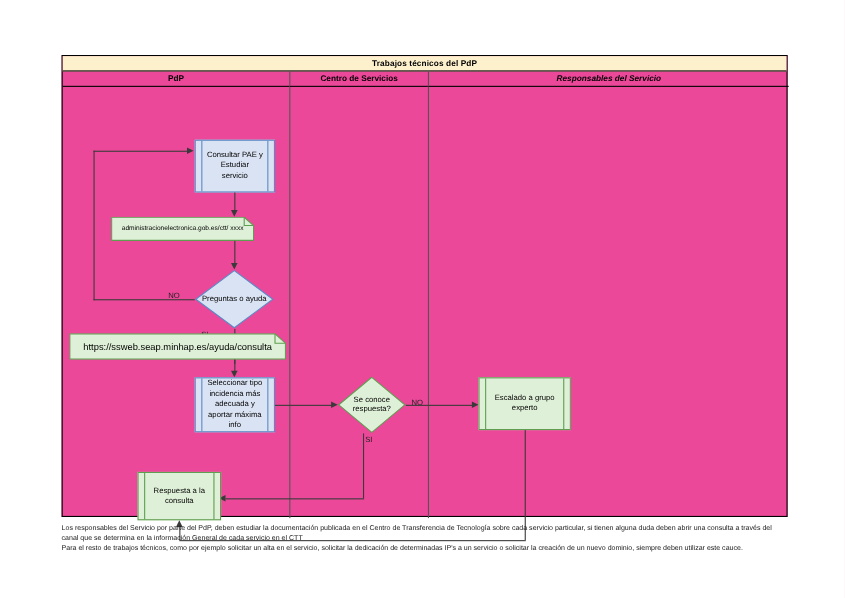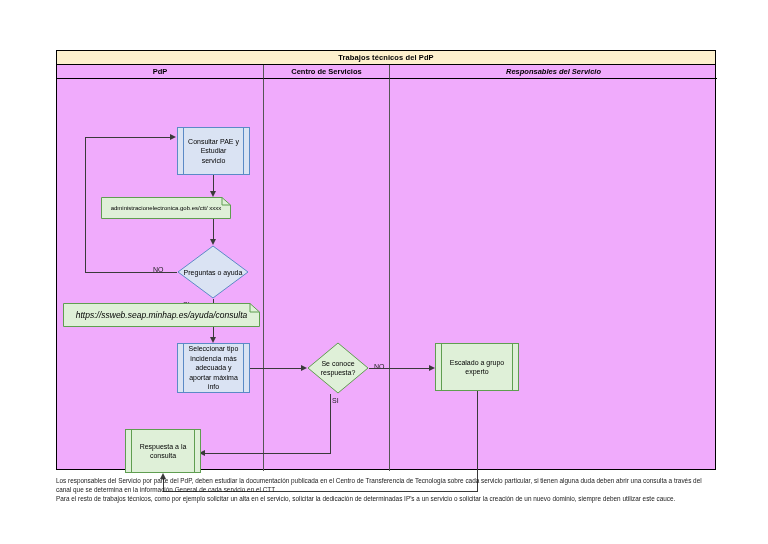--- a/index.html
+++ b/index.html
@@ -6,21 +6,21 @@
   body{
     width:768px;height:544px;
     font-family:"Liberation Sans","DejaVu Sans",sans-serif;
     color:#000;overflow:hidden;position:relative;
   }
   #root{position:absolute;left:0;top:0;width:768px;height:544px;}
 
   
   .diagram{
     position:absolute;left:56px;top:50px;width:660px;height:420px;
-    border:1px solid #000;box-sizing:border-box;background:#f0abfc;
+    border:1px solid #000;box-sizing:border-box;background:#ec4899;
   }
   .title-band{
     position:absolute;left:0;top:0;width:100%;height:14px;
     background:#fdf0cd;border-bottom:1px solid #000;box-sizing:border-box;
     font-size:7.5px;font-weight:bold;text-align:center;line-height:13px;
     letter-spacing:.1px;
   }
   .lane-head{
     position:absolute;top:14px;height:14px;
     border-bottom:1px solid #000;box-sizing:border-box;
@@ -140,21 +140,21 @@
 
       <div class="edge-lbl" style="left:96px;top:187px;">NO</div>
       <div class="ln lnh" style="left:28px;top:193px;width:92px;"></div>
       <div class="ln lnv" style="left:28px;top:58px;height:136px;"></div>
       <div class="ln lnh" style="left:28px;top:58px;width:86px;"></div>
       <div class="arr right" style="left:113px;top:54.5px;"></div>
 
       <div class="edge-lbl" style="left:126px;top:222px;">SI</div>
       <div class="ln lnv" style="left:156px;top:220px;height:32px;"></div>
 
-      <div class="doc big" style="left:6px;top:224px;width:197px;height:24px;font-style:italic;">
+      <div class="doc big" style="left:6px;top:224px;width:197px;height:24px;">
         <svg width="197" height="24" viewBox="0 0 197 24">
           <path d="M0.5,0.5 H187 L196.5,9 V23.5 H0.5 Z" fill="#dff0d8" stroke="#5f9e50" stroke-width="1"></path>
           <path d="M187,0.5 V9 H196.5" fill="none" stroke="#5f9e50" stroke-width="1"></path>
         </svg>
         <div class="txt">https://ssweb.seap.minhap.es/ayuda/consulta</div>
       </div>
 
       <div class="ln lnv" style="left:156px;top:248px;height:14px;"></div>
       <div class="arr down" style="left:152.5px;top:258px;"></div>
 

